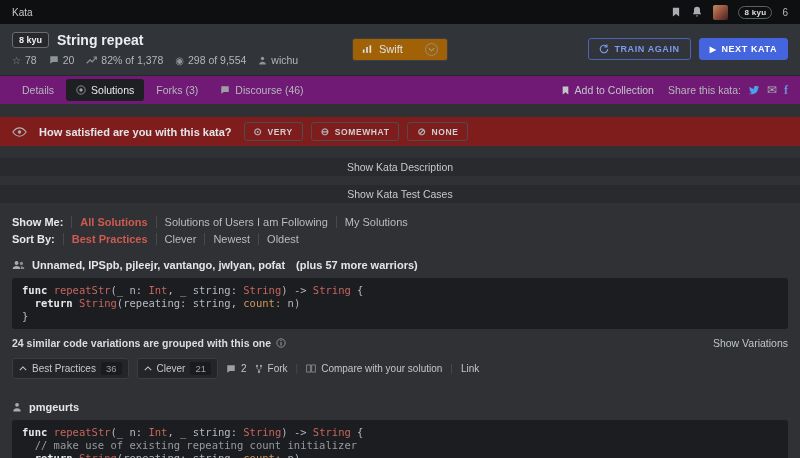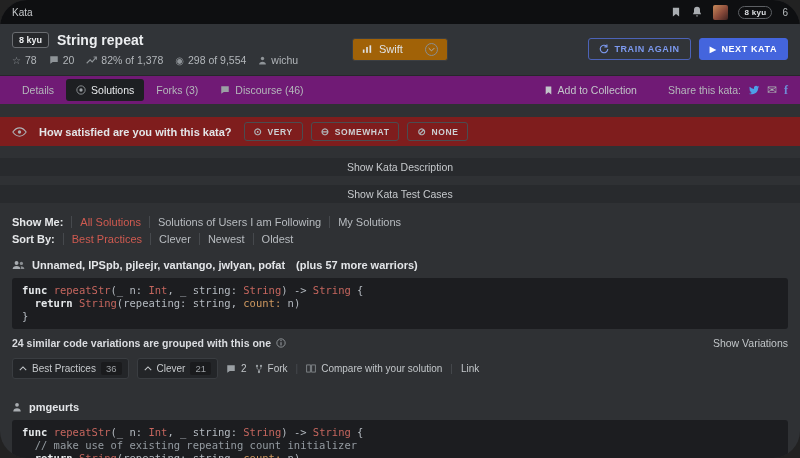--- a/index.html
+++ b/index.html
@@ -1,21 +1,21 @@
 <!DOCTYPE html>
 <html style="--accent-red: #cf5a50; --accent-blue: #4465dd; --twitter-blue: #4d9fe8; --facebook-blue: #6f8cd6;"><head>
 <meta charset="utf-8">
 <style>
   * { margin:0; padding:0; box-sizing:border-box; }
   html,body { background:#222; }
   .app {
     width:800px; height:458px; overflow:hidden; position:relative;
     background:var(--bg, #2f3134);
     font-family:"Liberation Sans", sans-serif;
-    color:#c7cacd; font-size:11px;border-radius:27px;
+    color:#c7cacd; font-size:11px;
   }
   .icon svg { display:block; }
   .glyph { display:inline-block; }
 
   
   .topbar {
     height:24px; background:#0e0f11; display:flex; align-items:center;
     padding:0 12px; color:#b9bdc0;
   }
   .topbar-kata { font-size:10px; color:#c6c9cc; cursor:pointer; }
@@ -69,21 +69,21 @@
   .btn .glyph { font-size:8px; }
 
   
   .tabbar {
     height:28px; background:#701a75; display:flex; align-items:center;
     padding:0 12px; gap:2px; font-size:10.5px; color:#b4b8bb;
   }
   .tab { display:flex; align-items:center; gap:5px; padding:5px 10px; border-radius:3px; cursor:pointer; white-space:nowrap; }
   .tab.active { background:#1d1f22; color:#e8eaec; }
   .tab .icon { color:#9ba0a4; }
-  .tabbar-right { margin-left:auto; display:flex; align-items:center; gap:31px; }
+  .tabbar-right { margin-left:auto; display:flex; align-items:center; gap:14px; }
   .add-collection { display:flex; align-items:center; gap:5px; color:#c2c6c9; cursor:pointer; }
   .share { display:flex; align-items:center; gap:7px; color:#b4b8bb; }
   .share .tw { color:#4d9fe8; }
   .share .env { color:#a9adb1; font-size:12px; }
   .share .fb { color:var(--facebook-blue, #6f8cd6); font-weight:bold; font-size:12px; font-family:"Liberation Serif", serif; }
 
   
   .satisfaction {
     margin-top:13px; height:29px; background:#7f1d1d; display:flex; align-items:center;
     gap:12px; padding:0 12px;
@@ -105,21 +105,21 @@
     align-items:center; justify-content:center; color:#c6c9cc; font-size:10.5px; cursor:pointer;
   }
   .collapse-bar + .collapse-bar { margin-top:9px; }
 
   
   .filters { margin-top:10px; padding:0 12px; }
   .filter-row { display:flex; align-items:center; height:17px; font-size:11px; }
   .filter-label { font-weight:bold; color:#e6e8ea; margin-right:8px; }
   .filter-opt { color:#b8bcc0; padding:0 8px; cursor:pointer; border-left:1px solid #46494d; }
   .filter-opt:first-of-type { border-left:none; padding-left:0; }
-  .filter-opt.active { color:var(--accent-red, #cf5a50); }
+  .filter-opt.active { color:var(--accent-red, #cf5a50);font-weight:bold; }
 
   
   .solution { margin-top:10px; }
   .sol-authors { display:flex; align-items:center; gap:7px; padding:0 12px; height:16px; }
   .sol-authors .icon { color:#a9adb1; }
   .authors-bold { font-weight:bold; color:#e3e5e8; }
   .authors-extra { color:#e3e5e8; font-weight:bold; margin-left:4px; }
 
   .code-block {
     margin:5px 12px 0; background:#1c1d20; border-radius:3px;

